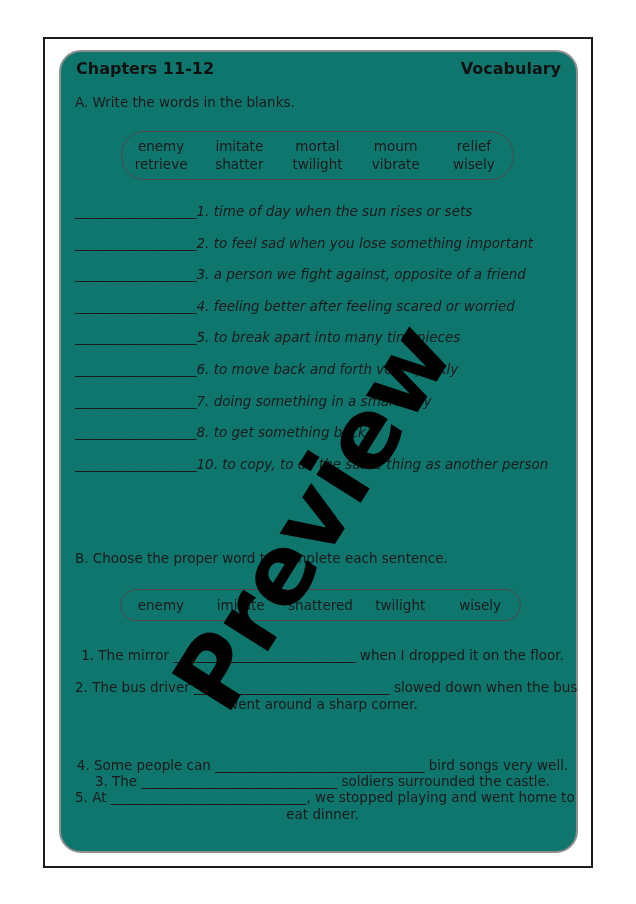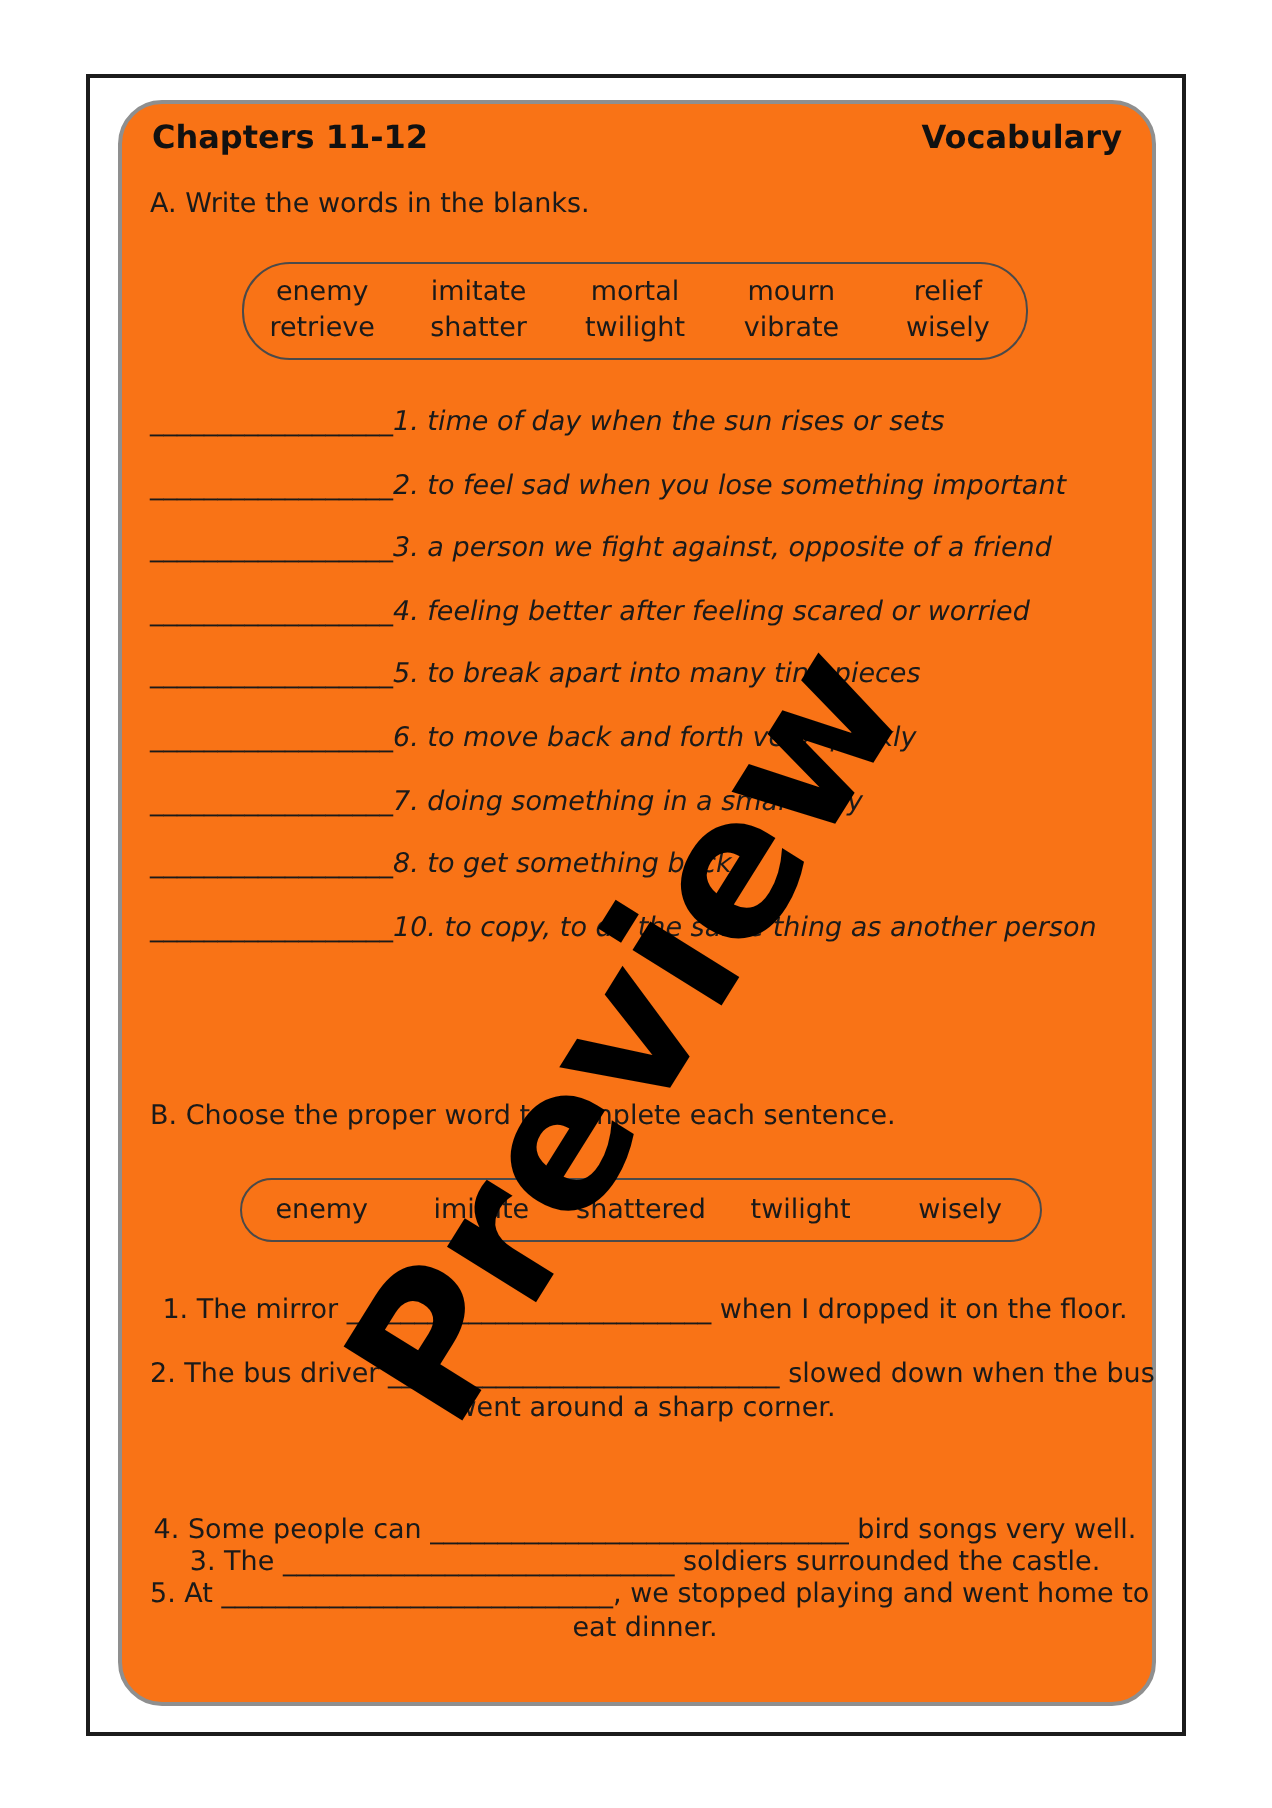--- a/index.html
+++ b/index.html
@@ -5,21 +5,21 @@
   * { margin:0; padding:0; box-sizing:border-box; }
   html,body { width:636px; height:904px; background:#ffffff; overflow:hidden; }
   body { position:relative; font-family:"DejaVu Sans", sans-serif; color:#1a1a1a; font-size:13.5px; }
 
   .page-border{
     position:absolute; left:43px; top:37px; width:550px; height:831px;
     border:2px solid #1c1c1c; background:#ffffff;
   }
   .sheet{
     position:absolute; left:59px; top:50px; width:519px; height:803px;
-    border:2px solid #8f8f8f; border-radius:22px; background:#f97316;
+    border:2px solid #8f8f8f; border-radius:22px; background:#0f766e;
   }
 
   .header{
     position:absolute; left:15px; right:15px; top:7px;
     display:flex; justify-content:space-between; align-items:baseline;
     font-weight:bold; font-size:16px; color:#111;
   }
 
   .instr-a{ position:absolute; left:14px; top:42px; white-space:nowrap; }
   .instr-b{ position:absolute; left:14px; top:498px; white-space:nowrap; }

